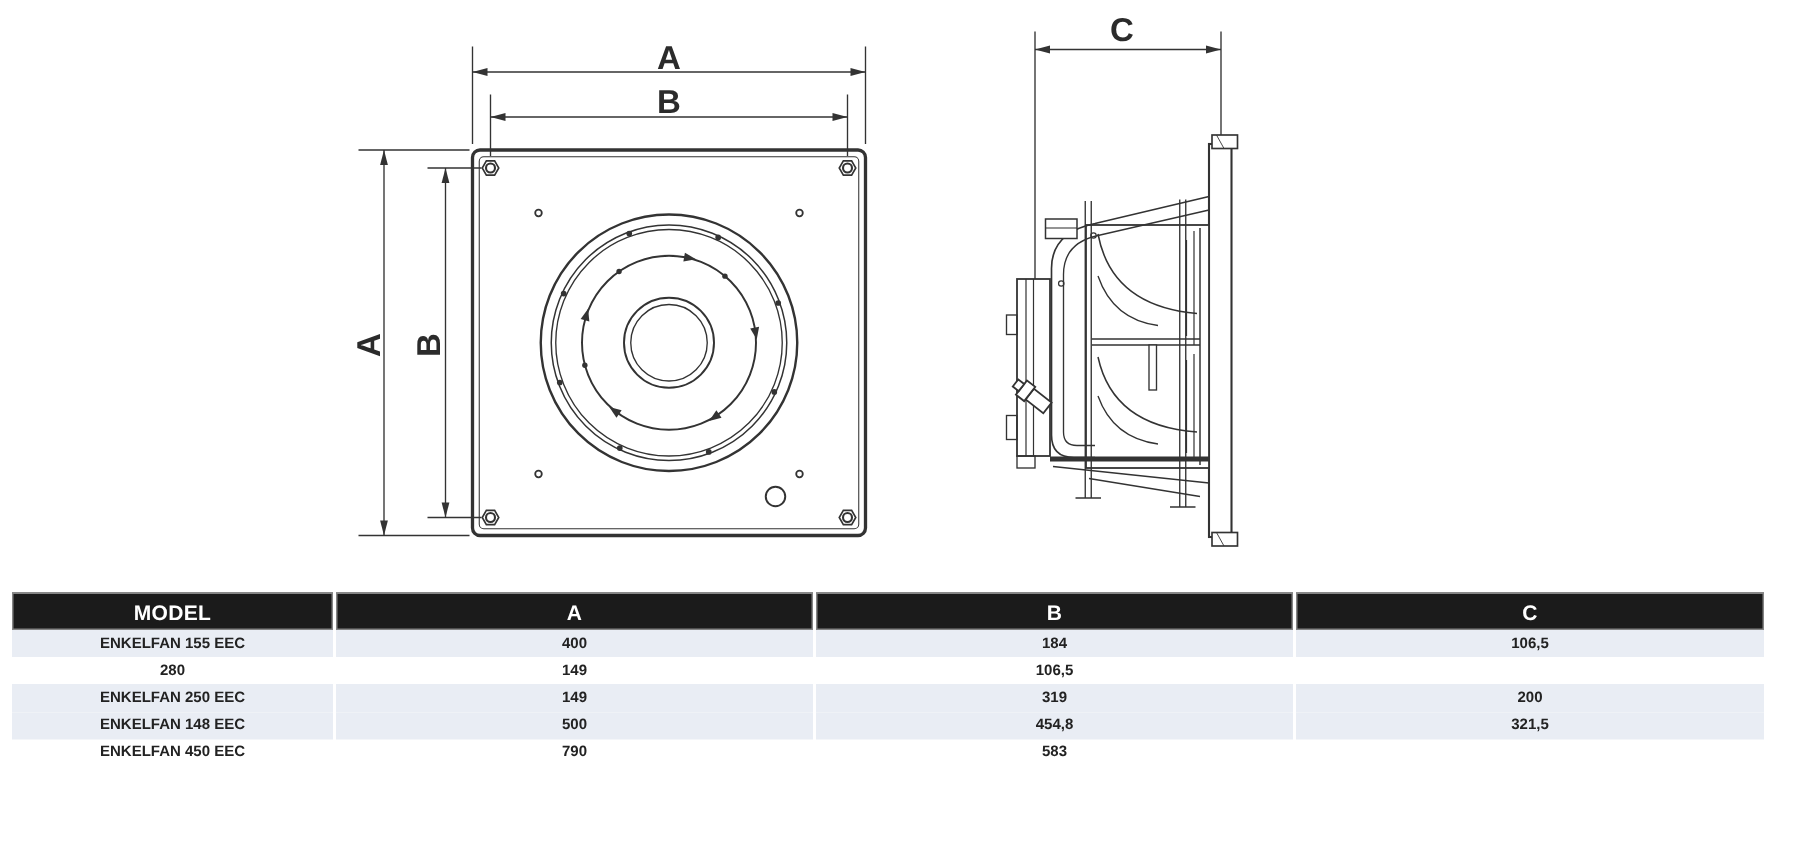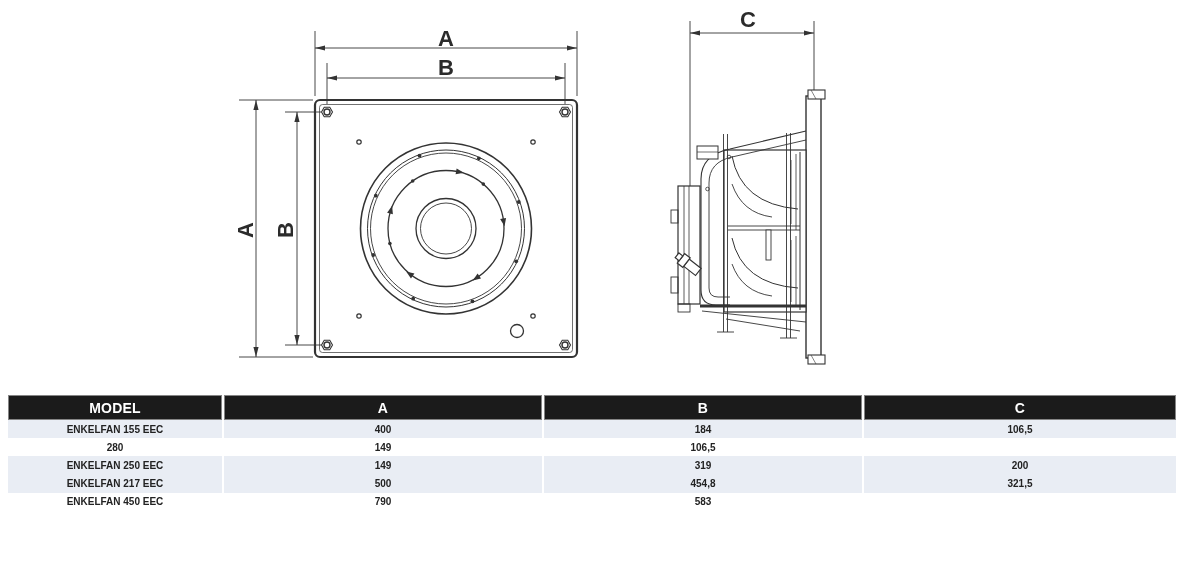--- a/index.html
+++ b/index.html
@@ -208,21 +208,21 @@
       <div class="td">149</div>
       <div class="td">106,5</div>
     </div>
     <div class="trow stripe">
       <div class="td">ENKELFAN 250 EEC</div>
       <div class="td">149</div>
       <div class="td">319</div>
       <div class="td">200</div>
     </div>
     <div class="trow stripe">
-      <div class="td">ENKELFAN 217 EEC</div>
+      <div class="td">ENKELFAN 148 EEC</div>
       <div class="td">500</div>
       <div class="td">454,8</div>
       <div class="td">321,5</div>
     </div>
     <div class="trow">
       <div class="td">ENKELFAN 450 EEC</div>
       <div class="td">790</div>
       <div class="td">583</div>
     </div>
   </div>

